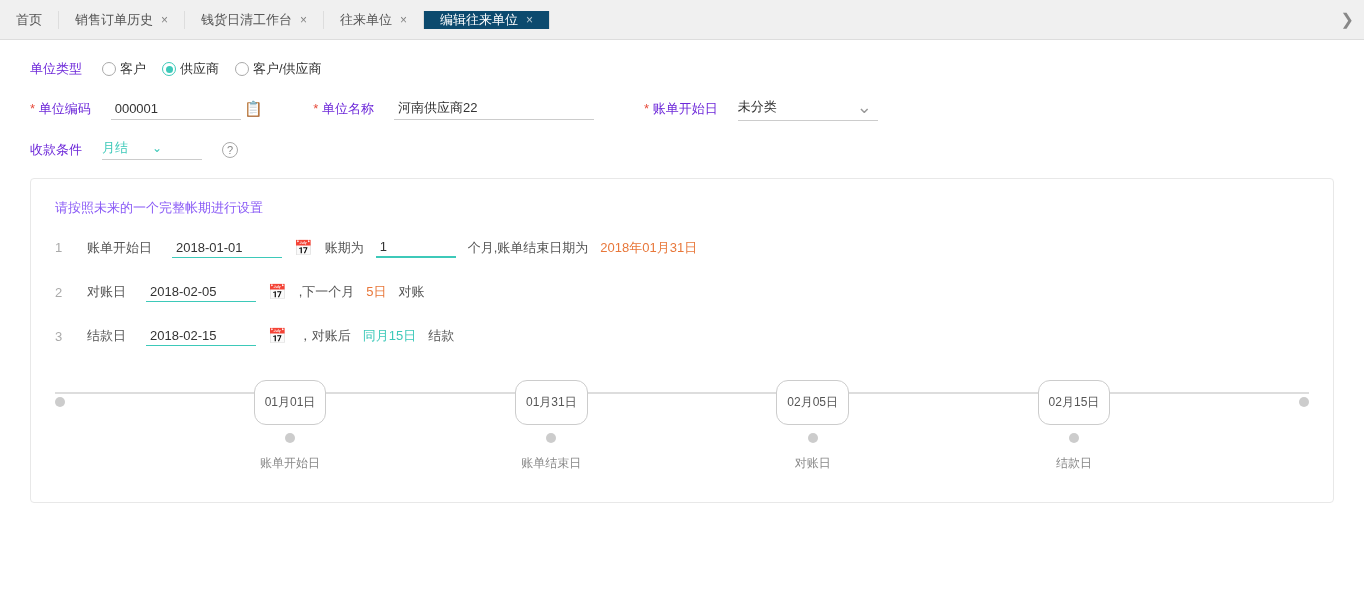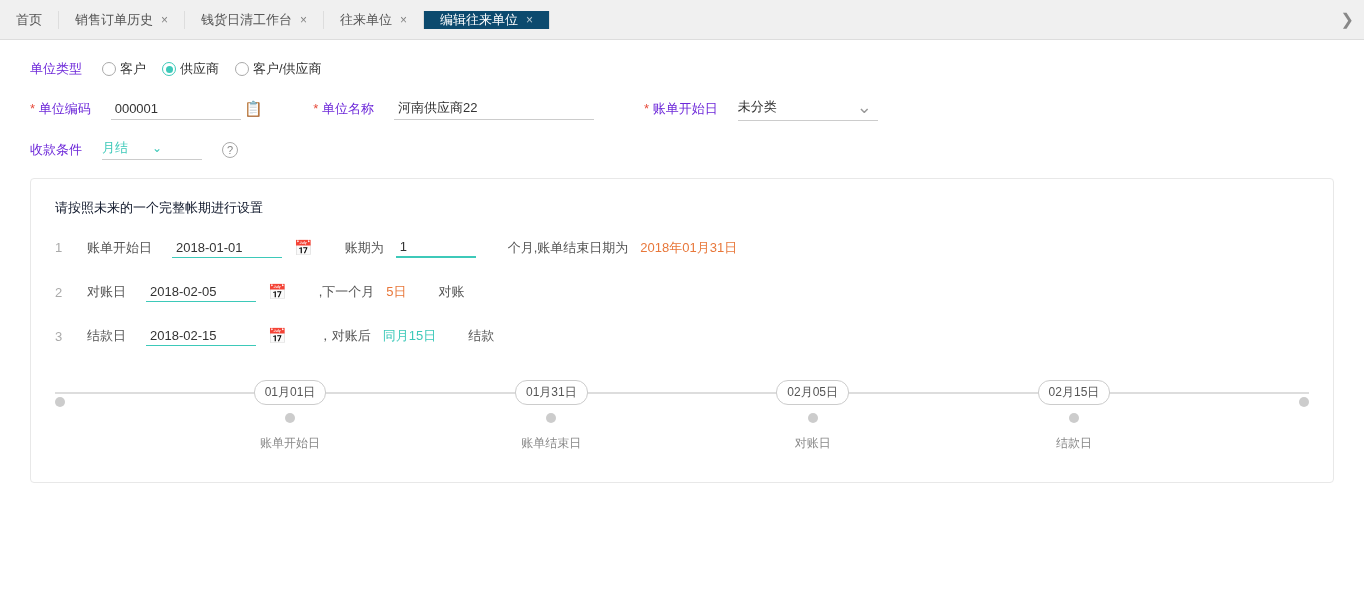--- a/index.html
+++ b/index.html
@@ -148,21 +148,21 @@
 
     
     .card {
       border: 1px solid #e8e8e8;
       border-radius: 4px;
       padding: 20px 24px;
       margin-bottom: 16px;
     }
     .card-title {
       font-size: 13px;
-      color: #0f172a;
+      color: #8b5cf6;
       margin-bottom: 20px;
     }
 
     
     .setting-row {
       display: flex;
       align-items: center;
       margin-bottom: 24px;
       gap: 12px;
     }
@@ -182,21 +182,20 @@
       border-bottom: 1px solid #3dc9b9;
       outline: none;
       font-size: 13px;
       padding: 2px 4px;
       color: #333;
       width: 110px;
     }
     .inline-text {
       color: #555;
       font-size: 13px;
-      margin-left: 20px;
     }
     .highlight-orange {
       color: #e8773a;
       font-weight: 500;
     }
     .highlight-teal {
       color: #3dc9b9;
       font-weight: 500;
     }
     .period-input {
@@ -256,21 +255,21 @@
     }
     .timeline-point {
       display: flex;
       flex-direction: column;
       align-items: center;
       gap: 6px;
     }
     .timeline-badge {
       border: 1px solid #ccc;
       border-radius: 12px;
-      padding: 3px 10px;
+      padding: 13px 10px;
       font-size: 12px;
       color: #555;
       background: #fff;
       white-space: nowrap;
     }
     .timeline-dot-circle {
       width: 10px; height: 10px;
       border-radius: 50%;
       background: #ccc;
       margin: 2px 0;

